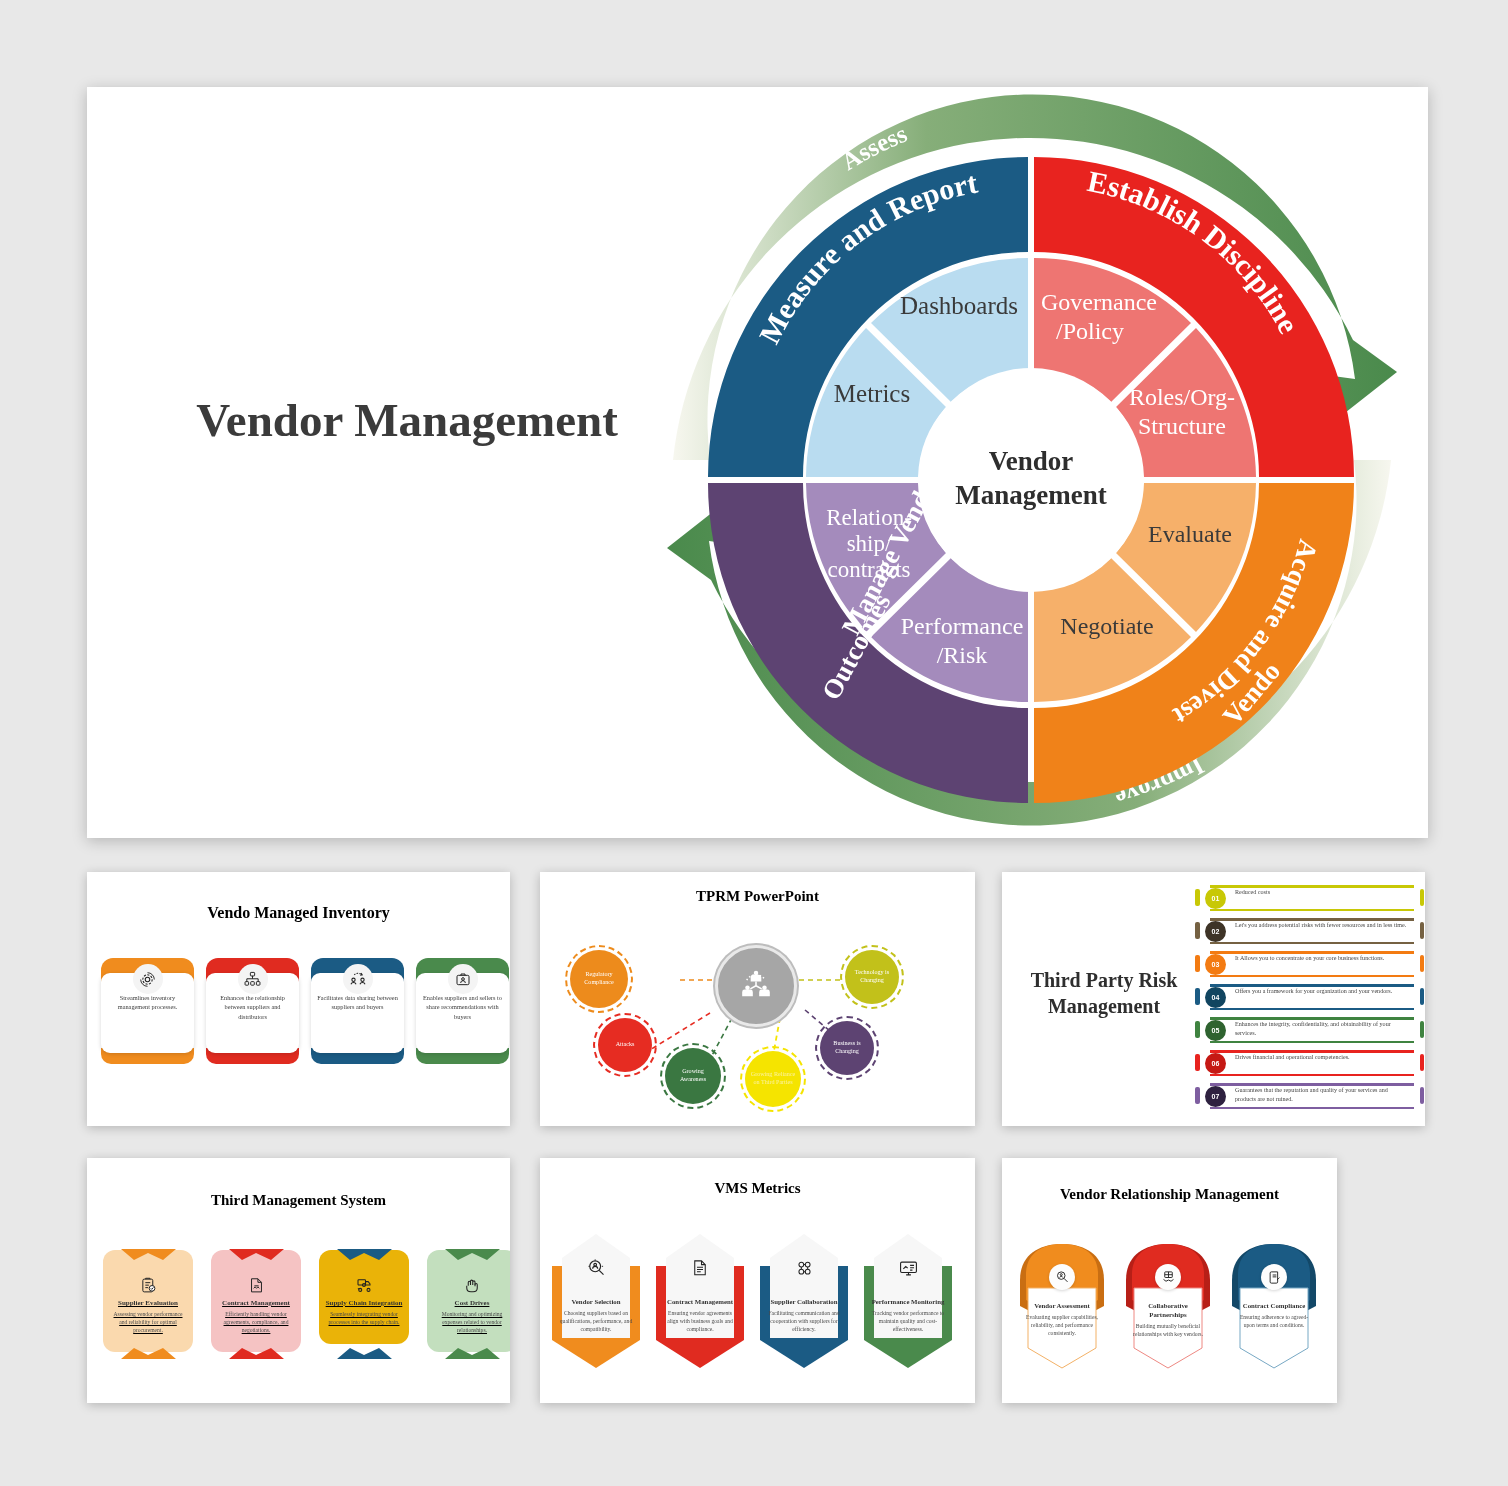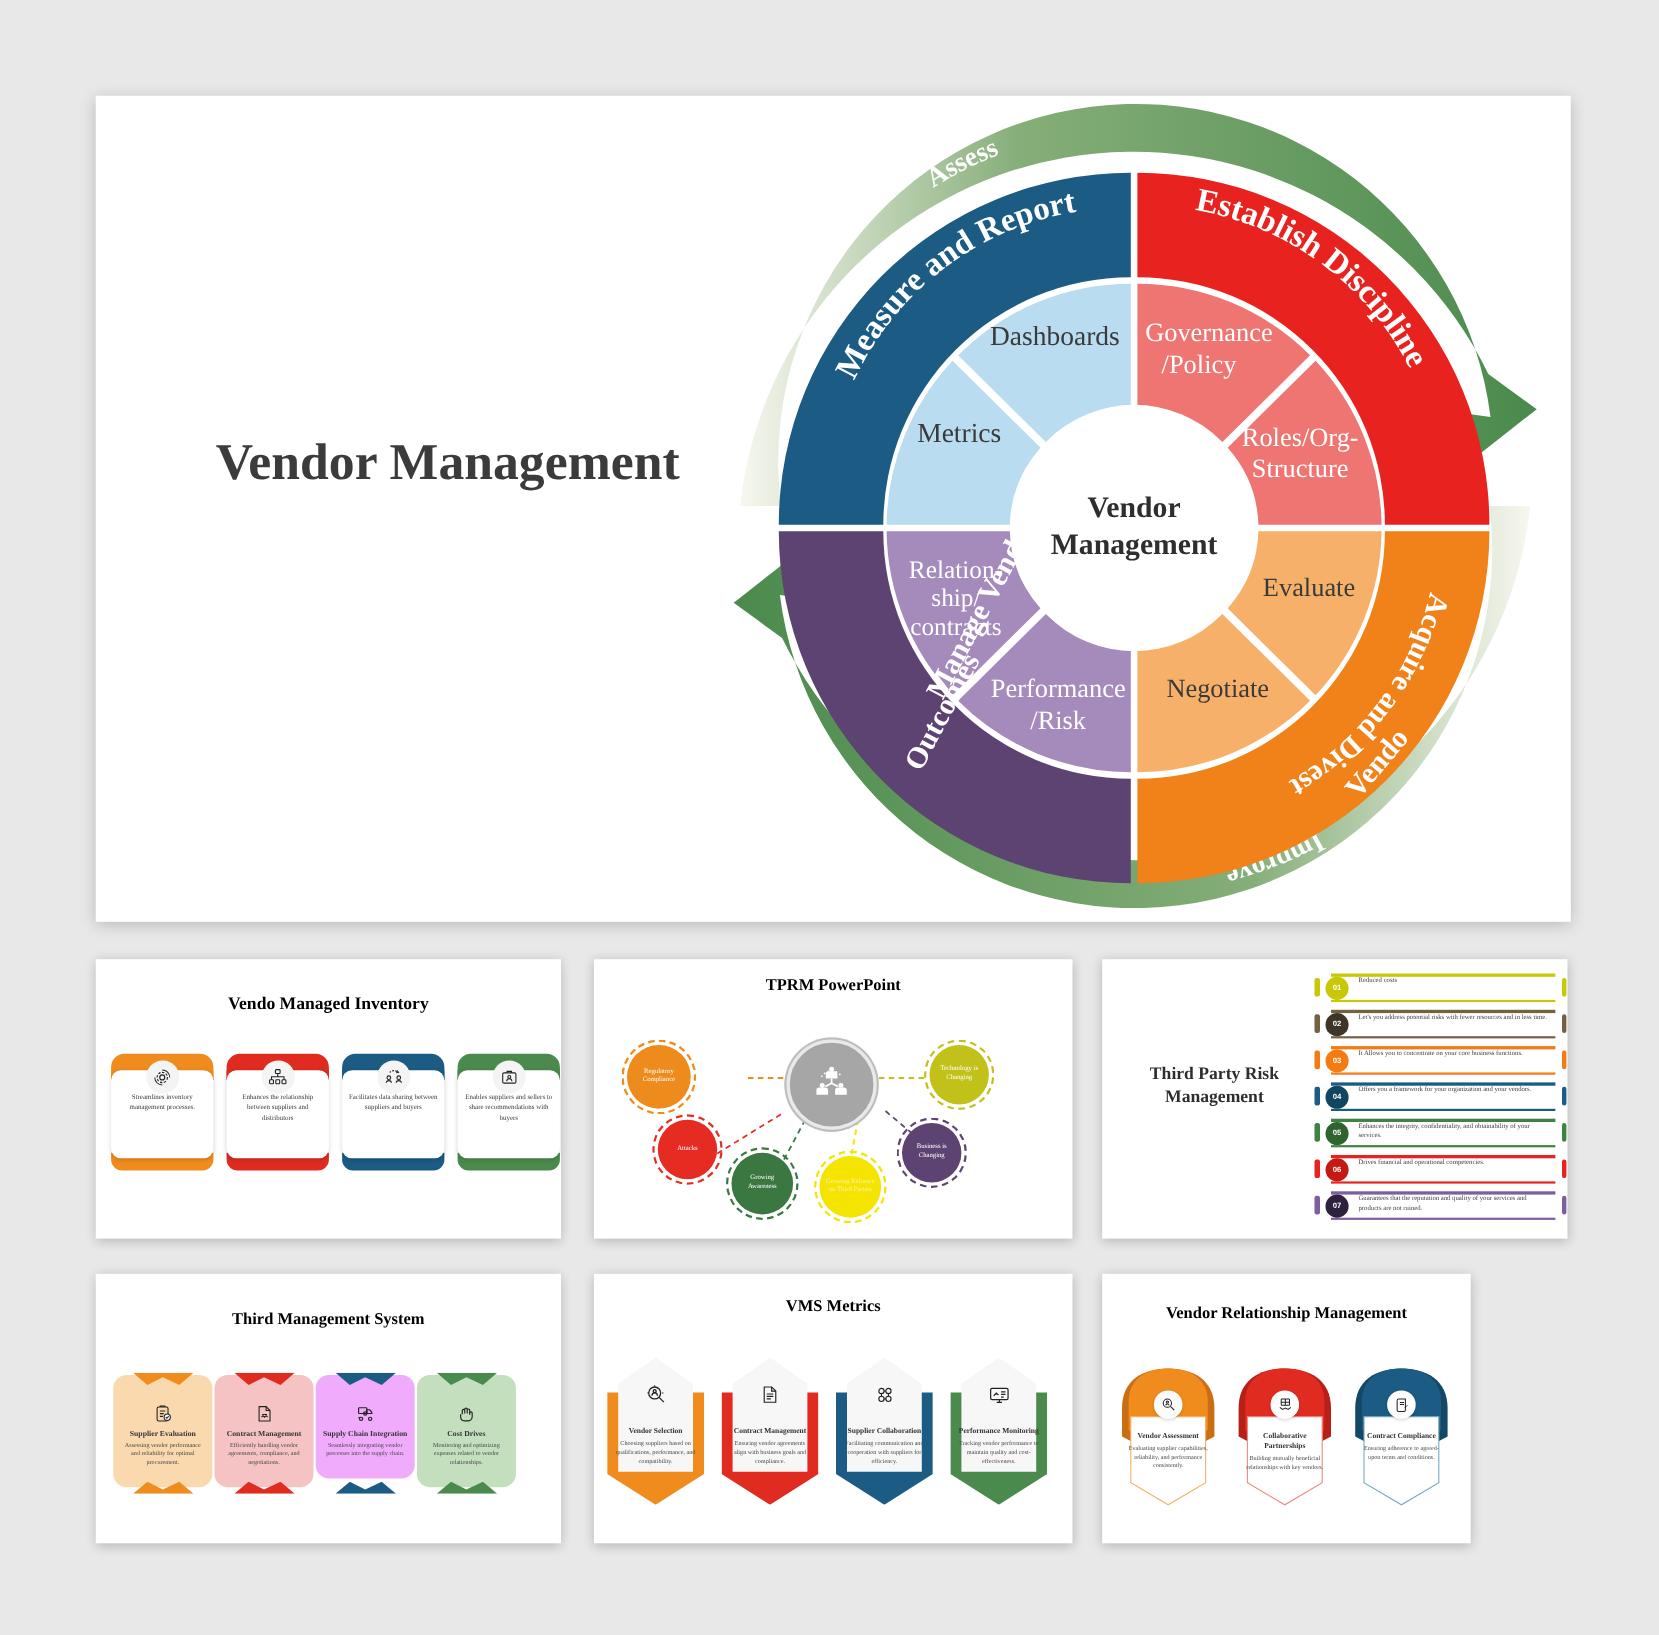--- a/index.html
+++ b/index.html
@@ -82,21 +82,21 @@
   .tprm-node {
     position:absolute; border-radius:50%;
     display:flex; align-items:center; justify-content:center;
     text-align:center; color:#fff; font-size:6.1px; line-height:1.25;
     font-family:"Liberation Serif", serif;
   }
 
   
   #tpr-left {
     position:absolute; left:14px; top:95px; width:176px; text-align:center;
-    font-size:16px; font-weight:bold; color:#2e2e2e; line-height:1.3;
+    font-size:20px; font-weight:bold; color:#2e2e2e; line-height:1.3;
   }
   #tpr-rows { position:absolute; left:190px; top:10px; width:232px; }
   .tpr-row { position:relative; height:32px; margin-bottom:1px; }
   .tpr-bar-top, .tpr-bar-bot {
     position:absolute; left:18px; right:10px; height:2.5px;
   }
   .tpr-bar-top{ top:3px; }
   .tpr-bar-bot{ bottom:3px; }
   .tpr-tab-l, .tpr-tab-r {
     position:absolute; top:7px; width:4.5px; height:17px; border-radius:2px;
@@ -108,21 +108,21 @@
     border-radius:50%; color:#fff; font-size:7px; font-weight:bold;
     display:flex; align-items:center; justify-content:center;
     font-family:"Liberation Sans", sans-serif;
   }
   .tpr-txt {
     position:absolute; left:43px; right:14px; top:6px;
     font-size:6.1px; line-height:1.45; color:#444;
   }
 
   
-  .vms-sys-row { position:absolute; left:16px; top:92px; display:flex; gap:2px; }
+  .vms-sys-row { position:absolute; left:16px; top:92px; display:flex; gap:18px;text-decoration:underline; }
   .vms-sys-card { width:90px; position:relative; }
   .vms-sys-box {
     border-radius:12px; padding:24px 6px 18px; text-align:center; min-height:90px;
   }
   .vms-sys-arrow-t, .vms-sys-arrow-b {
     position:absolute; left:18px; width:55px; height:11px; z-index:3;
   }
   .vms-sys-arrow-t { top:-4px; }
   .vms-sys-arrow-b { bottom:-4px; }
   .vms-sys-icon { height:22px; margin-bottom:3px; display:flex; align-items:center; justify-content:center;}
@@ -501,21 +501,21 @@
         <svg width="55" height="11">
             <polygon points="0,11 13,0 27,7 42,0 55,11" fill="#E02B20"></polygon>
           </svg></div>
     </div>
 
     <div class="vms-sys-card">
       <div class="vms-sys-arrow-t">
         <svg width="55" height="11">
             <polygon points="0,0 55,0 42,11 27,4 13,11" fill="#1B5B84"></polygon>
           </svg></div>
-      <div class="vms-sys-box" style="background:#f0abfc">
+      <div class="vms-sys-box" style="background:#eab308">
         <div class="vms-sys-icon">
           <svg width="18" height="18" viewBox="0 0 24 24" fill="none" stroke="#222" stroke-width="1.4">
             <rect x="4" y="5" width="10" height="7" rx="1"></rect>
               <path d="M14 7.5h3.5l2.5 3V12h-6z"></path>
             <circle cx="12" cy="12" r="2"></circle>
               <circle cx="7" cy="18.5" r="2"></circle>
               <circle cx="18" cy="18.5" r="2"></circle>
             <path d="M4 16.5a7 7 0 0 0 3 2" stroke-dasharray="2 1.4"></path>
           </svg>
           </div>

